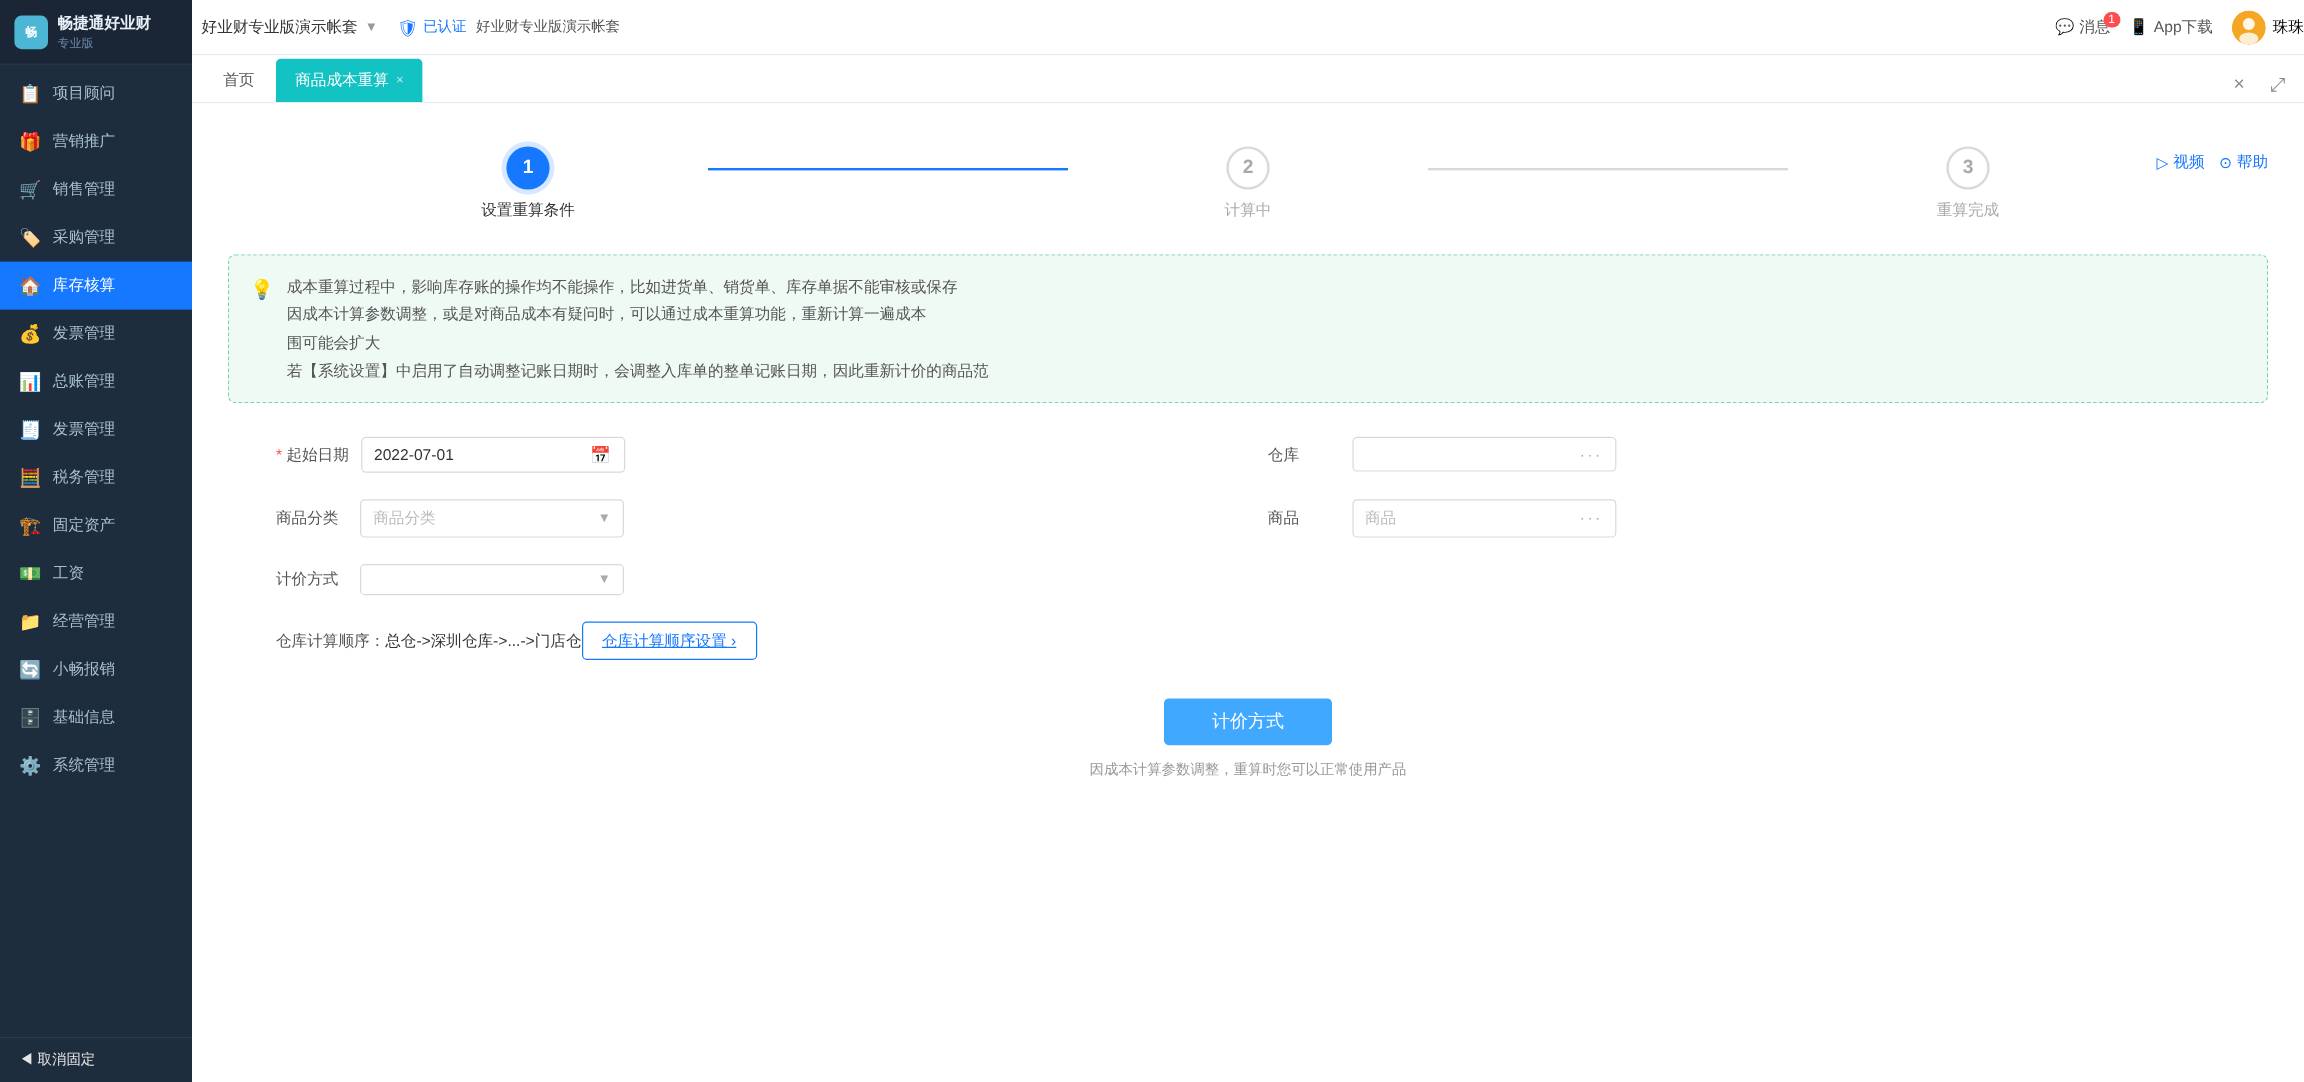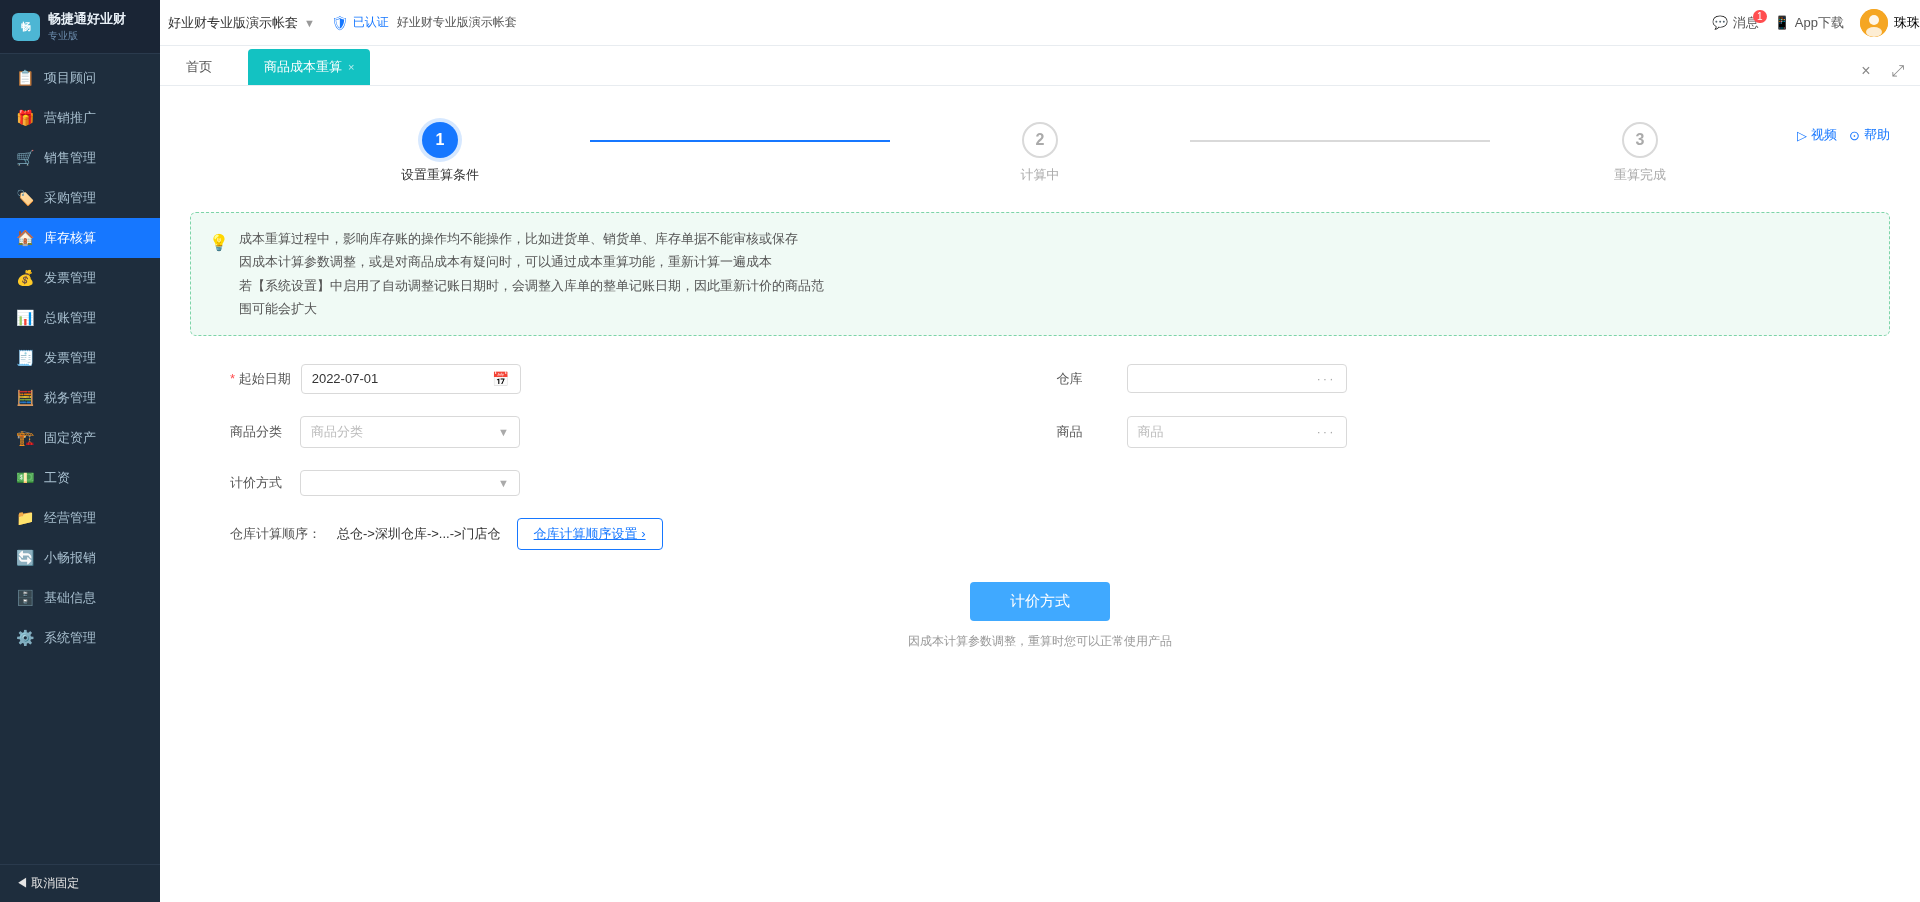--- a/index.html
+++ b/index.html
@@ -185,21 +185,21 @@
     }
 
     
     .tab-bar {
       background: white;
       height: 40px;
       display: flex;
       align-items: flex-end;
       padding: 0 0 0 10px;
       border-bottom: 1px solid #e8ecf0;
-      gap: 20px;
+      gap: 2px;
     }
     .tab {
       padding: 8px 16px;
       font-size: 13px;
       color: #555;
       cursor: pointer;
       border-radius: 4px 4px 0 0;
       display: flex;
       align-items: center;
       gap: 6px;
@@ -406,21 +406,20 @@
       justify-content: flex-end;
       cursor: pointer;
     }
     .form-dots-text { flex: 1; color: #bbb; }
     .three-dots { color: #aaa; letter-spacing: 2px; }
 
     
     .warehouse-order-row {
       display: flex;
       align-items: center;
-      gap: 16px;
       margin-bottom: 32px;
     }
     .warehouse-order-label {
       font-size: 13px;
       color: #555;
       white-space: nowrap;
     }
     .warehouse-order-value {
       font-size: 13px;
       color: #333;
@@ -621,22 +620,22 @@
           <span>帮助</span>
         </span>
       </div>
     </div>
 
     <div class="info-box">
       <span class="info-icon">💡</span>
       <div>
         <div>成本重算过程中，影响库存账的操作均不能操作，比如进货单、销货单、库存单据不能审核或保存</div>
         <div>因成本计算参数调整，或是对商品成本有疑问时，可以通过成本重算功能，重新计算一遍成本</div>
+        <div>围可能会扩大</div>
         <div>若【系统设置】中启用了自动调整记账日期时，会调整入库单的整单记账日期，因此重新计价的商品范</div>
-        <div>围可能会扩大</div>
       </div>
     </div>
 
     <div class="form-section">
 
       <div class="form-row">
         <div class="form-field">
           <span class="form-label required">起始日期</span>
           <div class="form-input with-icon" style="min-width:220px;">
             <span>2022-07-01</span>

